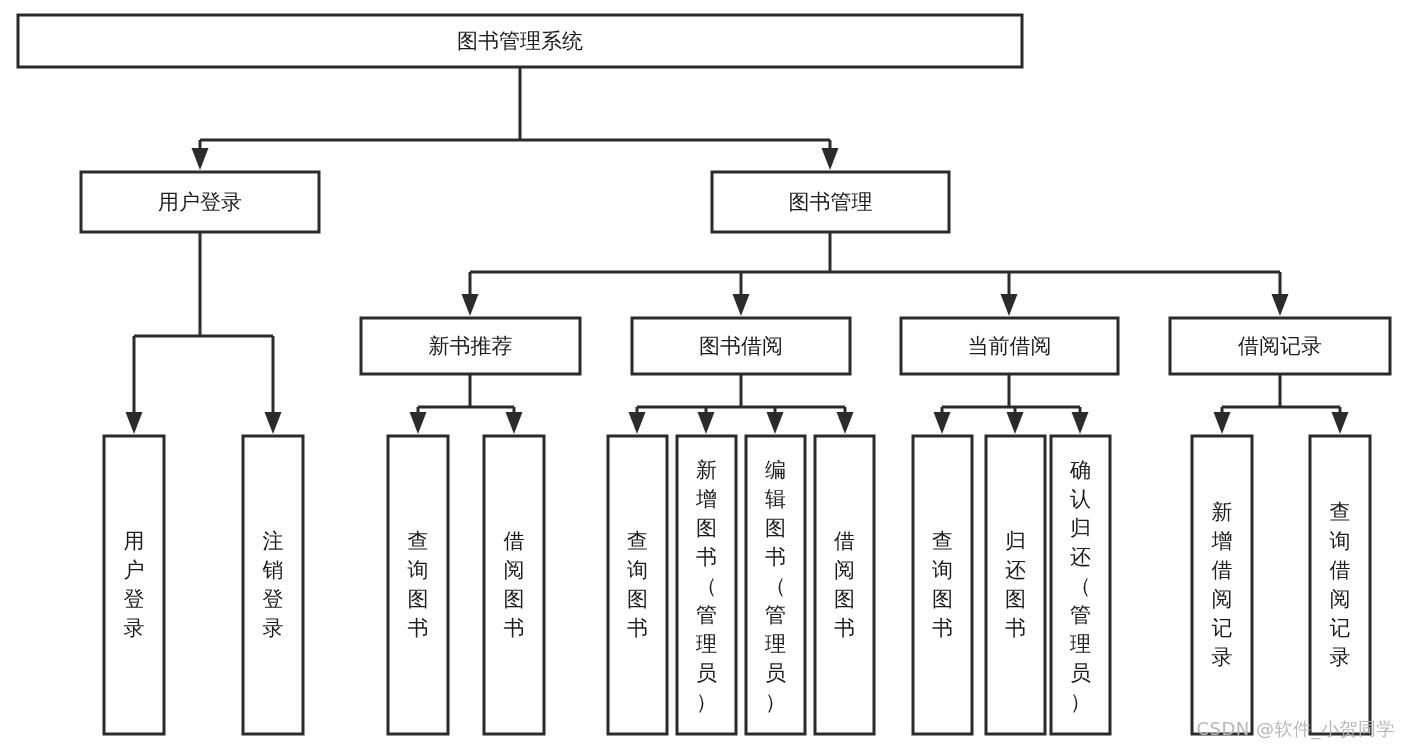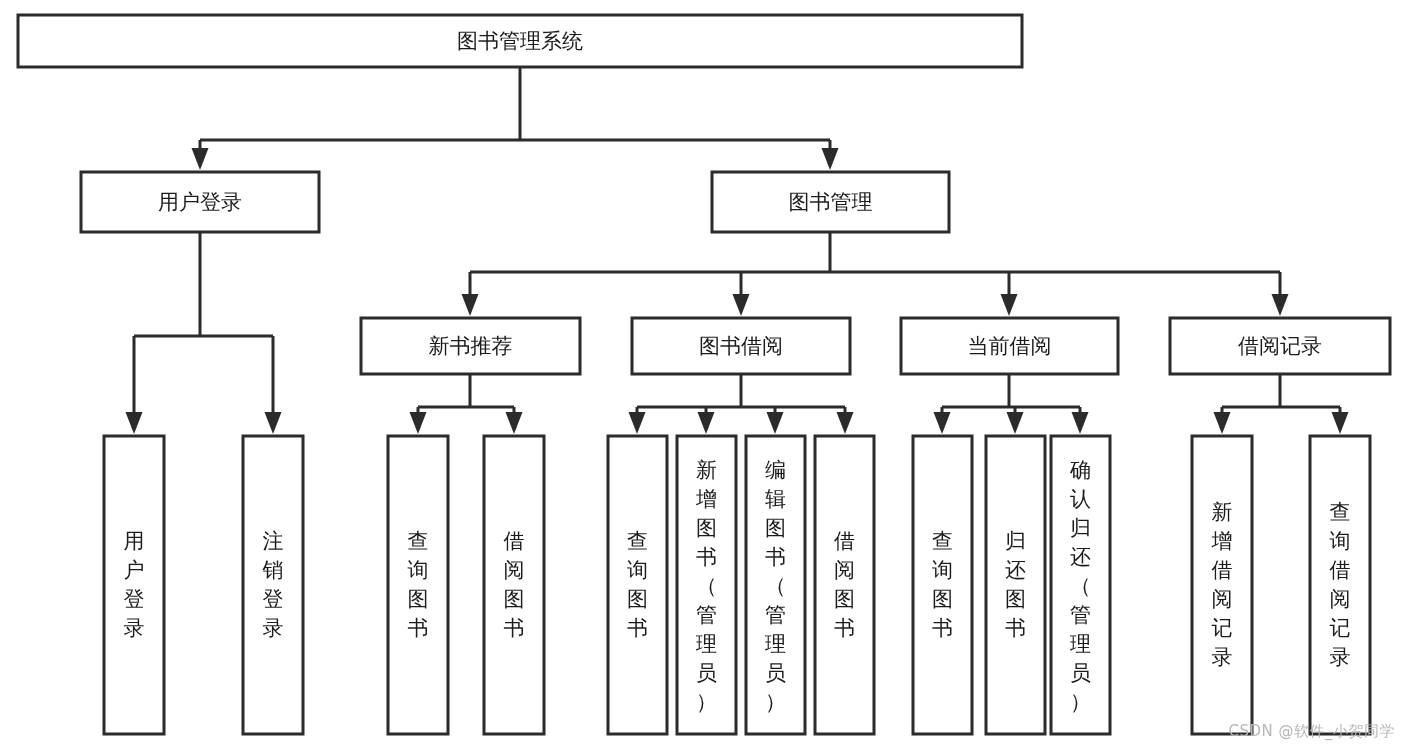--- a/index.html
+++ b/index.html
@@ -49,21 +49,21 @@
     font-family: "DejaVu Sans", "Liberation Sans", sans-serif;
     font-size: 21px;
     text-anchor: middle;
     dominant-baseline: middle;
   }
   .watermark {
     position: absolute;
     right: 10px;
     bottom: 6px;
     font-family: "DejaVu Sans", "Liberation Sans", sans-serif;
-    font-size: 15px;
+    font-size: 18px;
     color: #b7b7b7;
     white-space: nowrap;
     letter-spacing: 0.5px;
     user-select: none;
   }
 </style>
 </head>
 <body>
 
 <div id="diagram-root">

